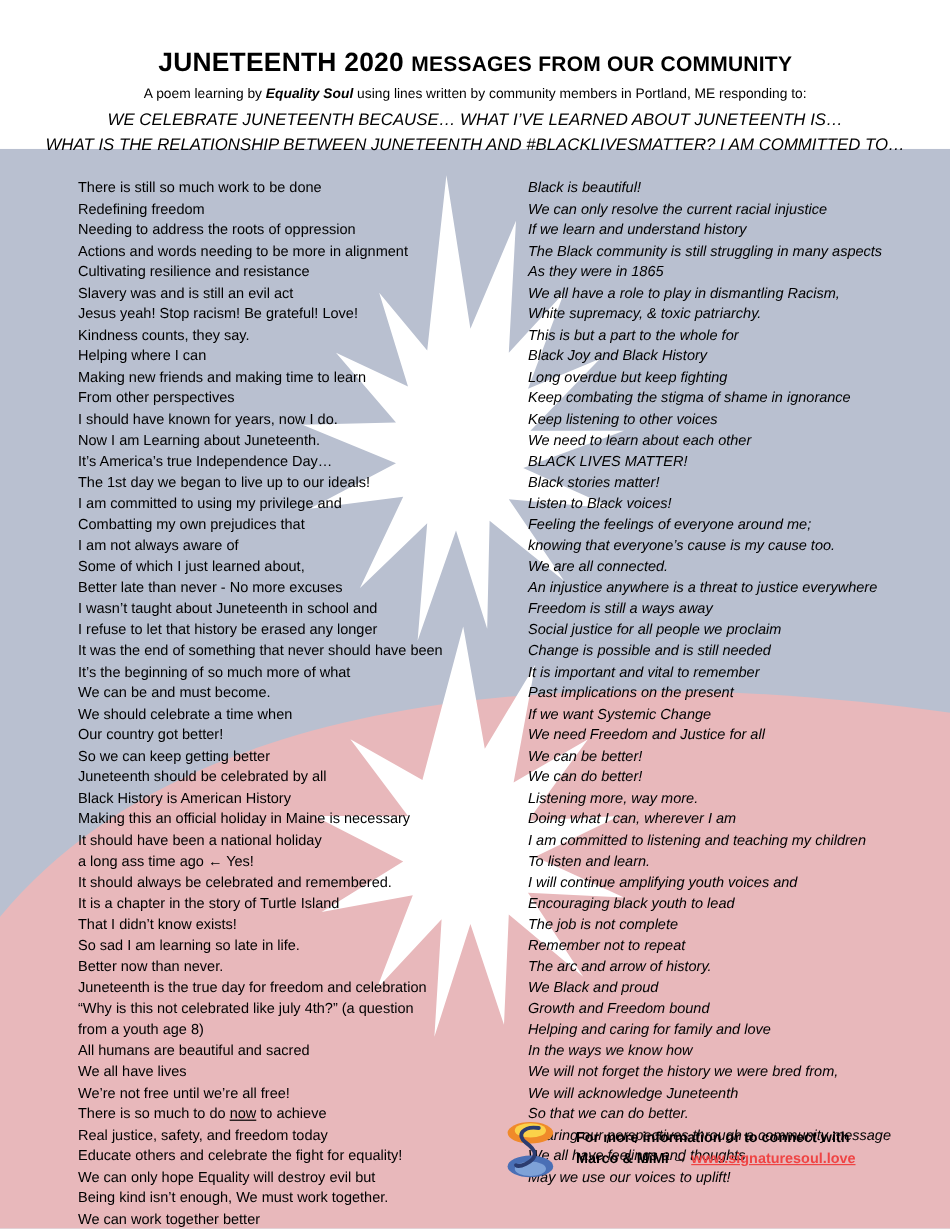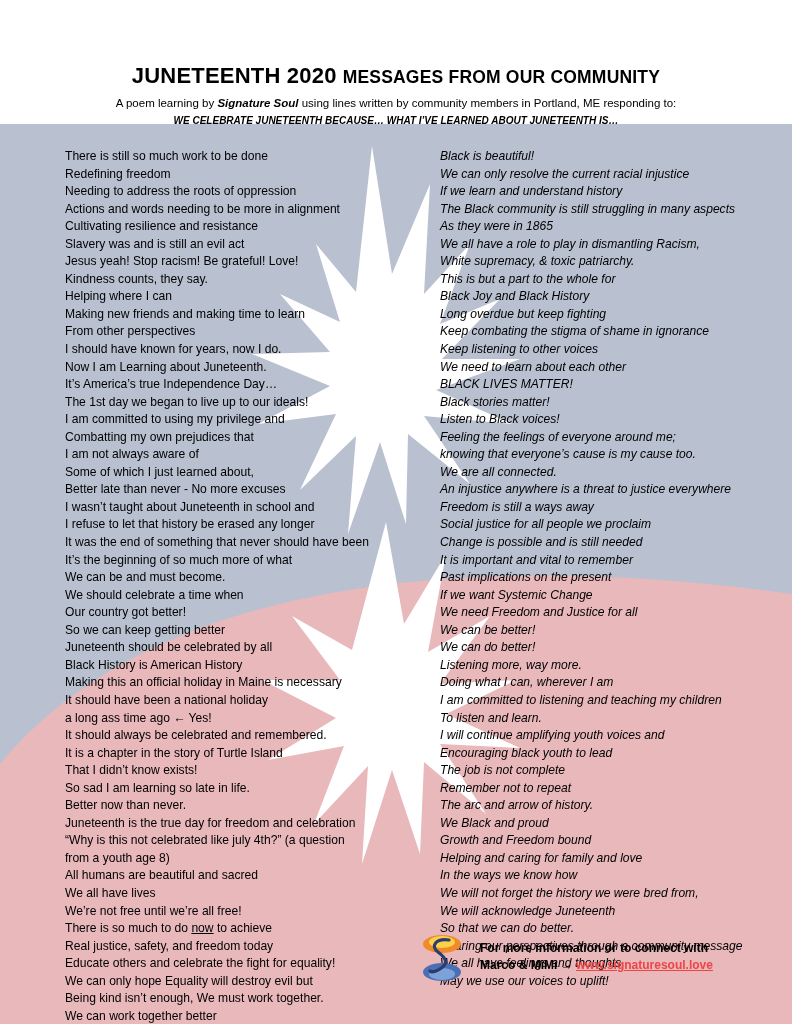--- a/index.html
+++ b/index.html
@@ -23,21 +23,21 @@
     overflow: hidden;
   }
 
   
   .header {
     position: absolute;
     top: 0; left: 0; right: 0;
     height: 114px;
     background: #ffffff;
     text-align: center;
-    padding-top: 64px;
+    padding-top: 40px;
     box-sizing: border-box;
     z-index: 40;
   }
   .title-line {
     font-size: 21px;
     font-weight: bold;
     letter-spacing: 0.2px;
     line-height: 1.1;
   }
   .title-main {
@@ -51,23 +51,23 @@
   .subtitle {
     font-size: 11.5px;
     margin-top: 9px;
     line-height: 1.15;
   }
   .subtitle .brand {
     font-style: italic;
     font-weight: bold;
   }
   .prompts {
-    font-size: 10px;
+    font-size: 14px;
     font-style: italic;
-    font-weight: bold;
+    font-weight: normal;
     line-height: 1.5;
     margin-top: 3px;
   }
 
   
   .art {
     position: absolute;
     top: 124px; left: 0;
     width: 792px;
     height: 900px;
@@ -131,23 +131,24 @@
 </style>
 </head>
 <body>
 
 <div class="page">
 
   <div class="header">
     <div class="title-line">
       <span class="title-main">JUNETEENTH 2020</span><span>&nbsp;</span><span class="title-sub">MESSAGES FROM OUR COMMUNITY</span>
     </div>
-    <div class="subtitle"><span>A poem learning by </span><span class="brand">Signature Soul</span><span> using lines written by community members in Portland, ME responding to:</span></div>
+    <div class="subtitle"><span>A poem learning by </span><span class="brand">Equality Soul</span><span> using lines written by community members in Portland, ME responding to:</span></div>
     <div class="prompts">
       <div>WE CELEBRATE JUNETEENTH BECAUSE…   WHAT I’VE LEARNED ABOUT JUNETEENTH IS…</div>
+      <div>WHAT IS THE RELATIONSHIP BETWEEN JUNETEENTH AND #BLACKLIVESMATTER?   I AM COMMITTED TO…</div>
     </div>
   </div>
 
   <div class="art">
     <svg width="792" height="900" viewBox="0 0 792 900" xmlns="http://www.w3.org/2000/svg">
       <rect x="0" y="0" width="792" height="900" fill="#b9c0d0"></rect>
       <path d="M0 900 L0 640 C 140 470, 430 420, 792 470 L792 900 Z" fill="#e8b8bb"></path>
       <g fill="#ffffff">
         <path d="M372 22 L392 150 L430 60 L424 170 L470 120 L440 200 L500 175 L442 235 L520 235 L436 266 L512 300 L424 292 L470 360 L408 310 L406 400 L380 318 L348 410 L356 312 L300 366 L336 290 L258 300 L330 262 L252 230 L330 228 L280 170 L340 198 L316 120 L356 168 Z"></path>
         <path d="M386 398 L404 500 L446 430 L428 528 L490 492 L440 560 L516 556 L446 590 L520 624 L440 620 L486 690 L424 638 L420 730 L392 646 L362 740 L368 642 L314 700 L344 622 L268 636 L336 594 L262 556 L340 556 L292 492 L352 526 Z"></path>

